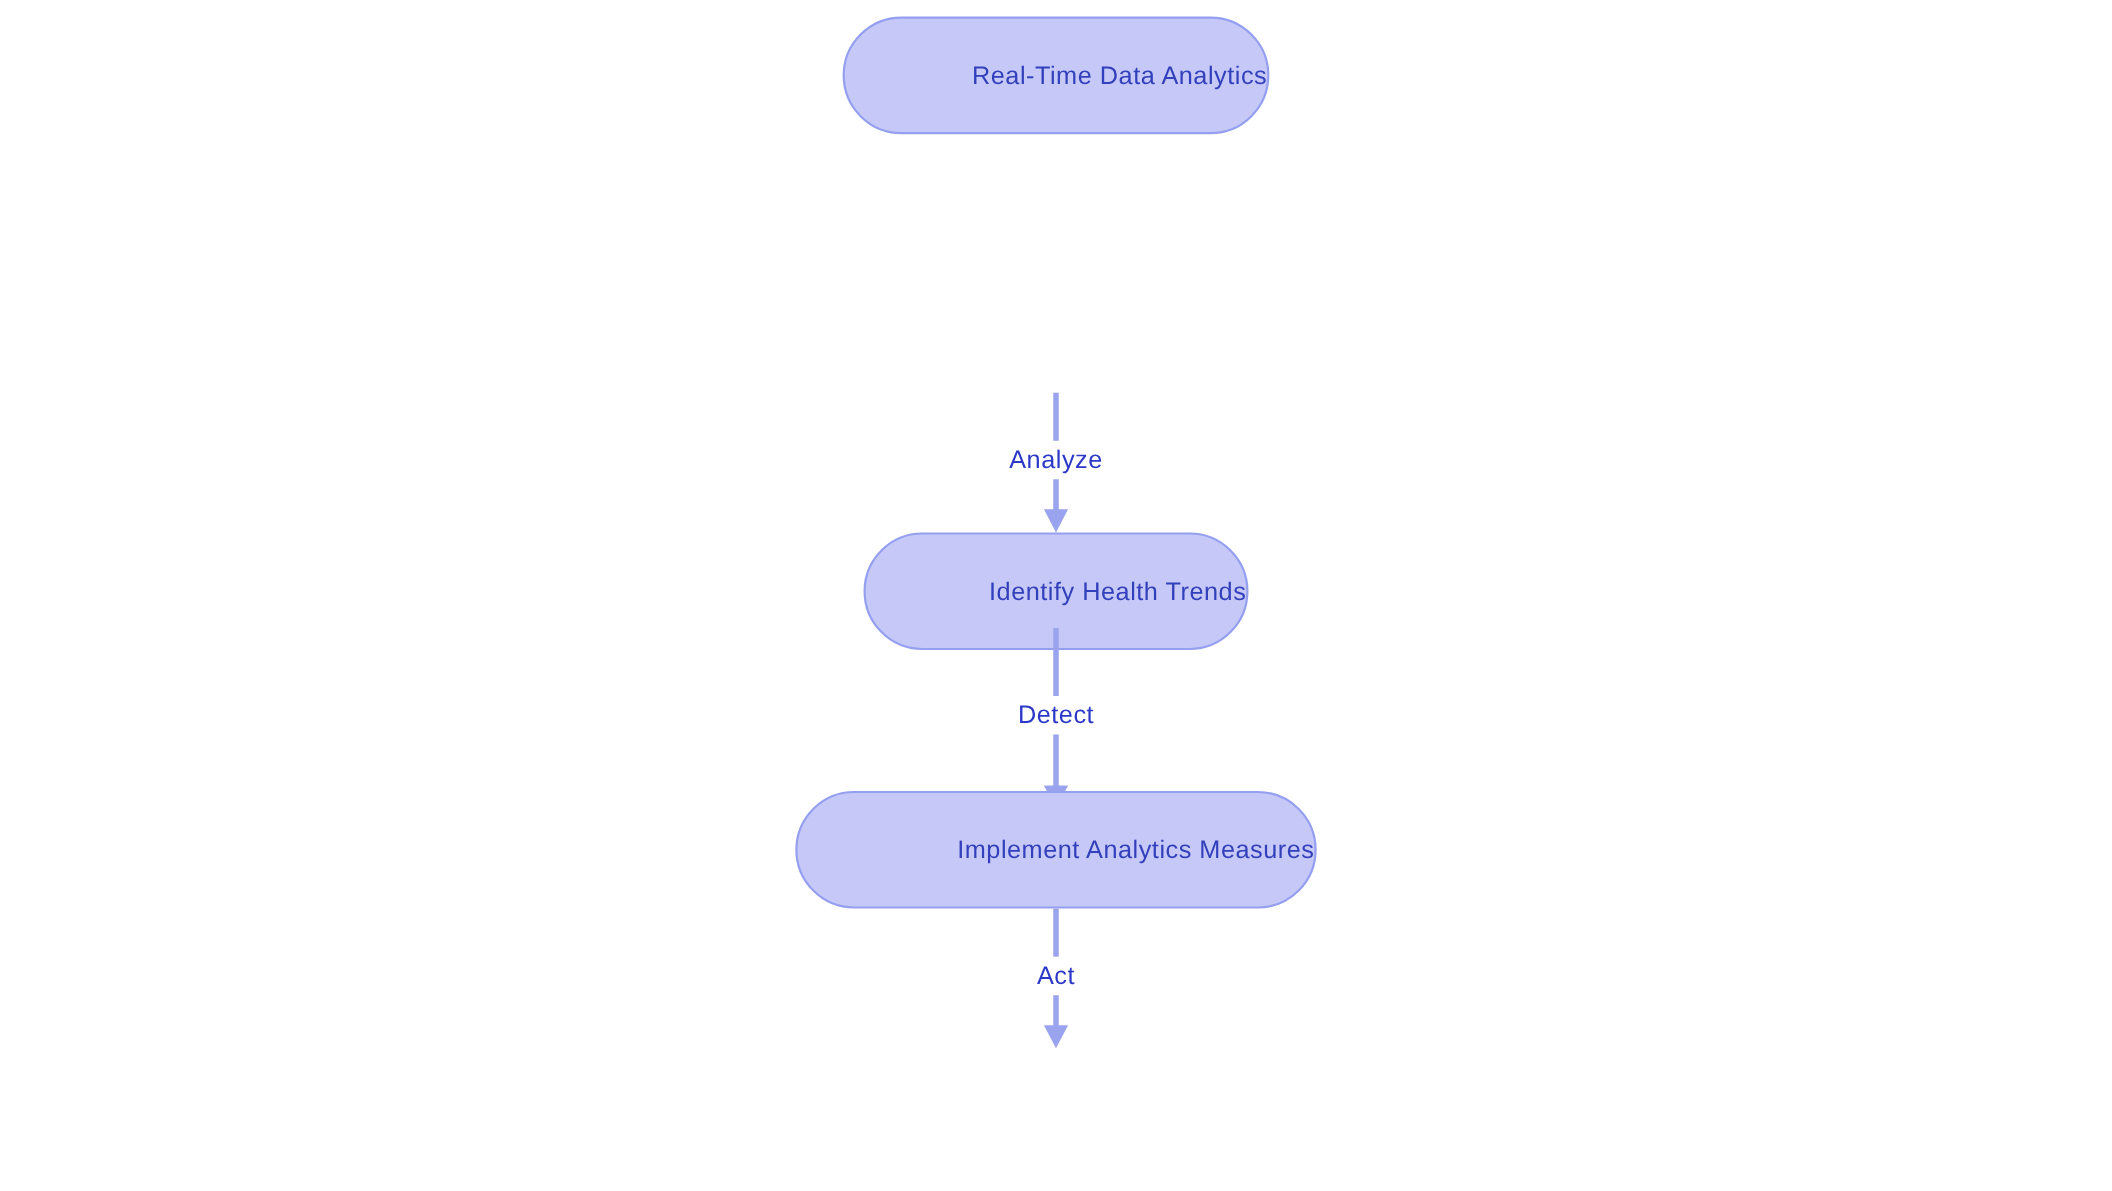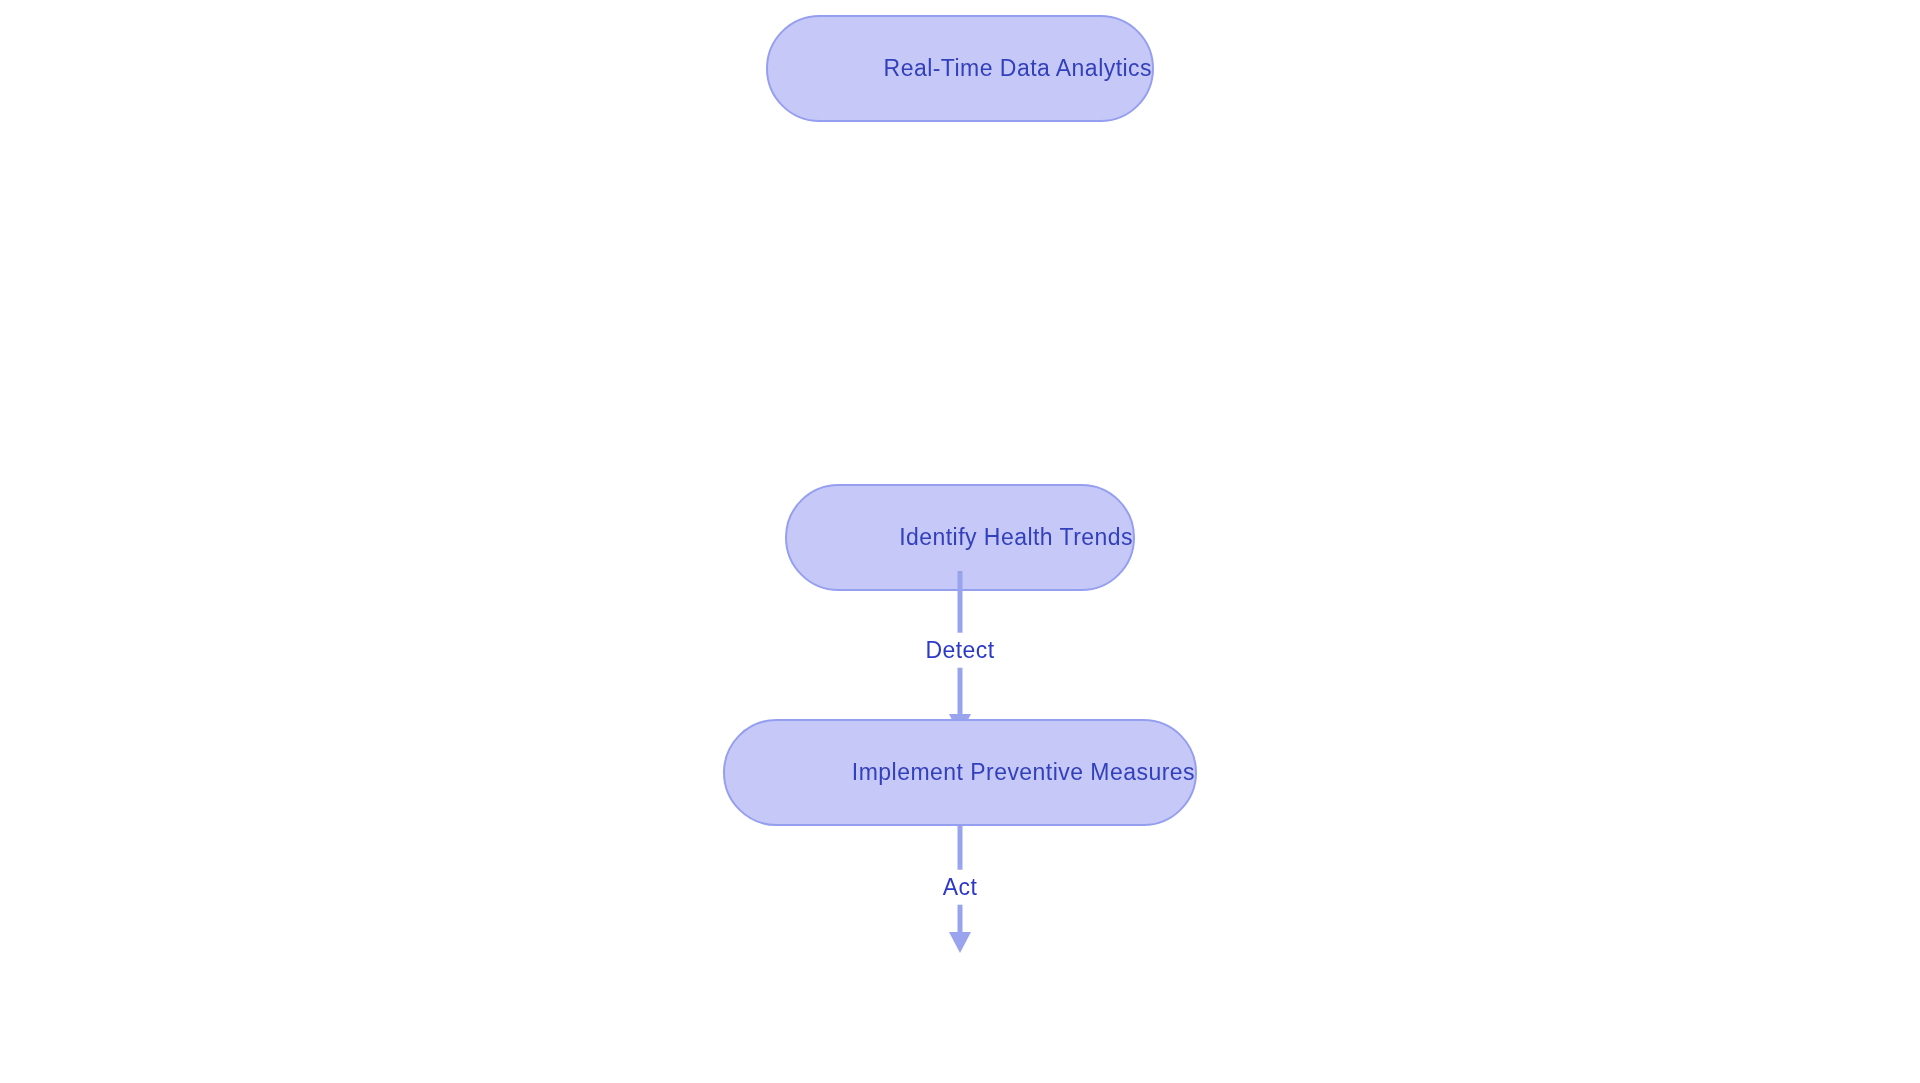--- a/index.html
+++ b/index.html
@@ -92,33 +92,38 @@
 <body>
 
 <div class="canvas">
 
   <div class="node node-1">
     <span class="node-label">Real-Time Data Analytics</span>
   </div>
 
 
 
+  <div class="edge edge-2">
+    <div class="edge-line"></div>
+    <div class="edge-arrowhead"></div>
+    <div class="edge-label">Analyze</div>
+  </div>
 
   <div class="node node-3">
     <span class="node-label">Identify Health Trends</span>
   </div>
 
   <div class="edge edge-3">
     <div class="edge-line"></div>
     <div class="edge-arrowhead"></div>
     <div class="edge-label">Detect</div>
   </div>
 
   <div class="node node-4">
-    <span class="node-label">Implement Preventive Measures</span>
+    <span class="node-label">Implement Analytics Measures</span>
   </div>
 
   <div class="edge edge-4">
     <div class="edge-line"></div>
     <div class="edge-arrowhead"></div>
     <div class="edge-label">Act</div>
   </div>
 
 
 </div>

